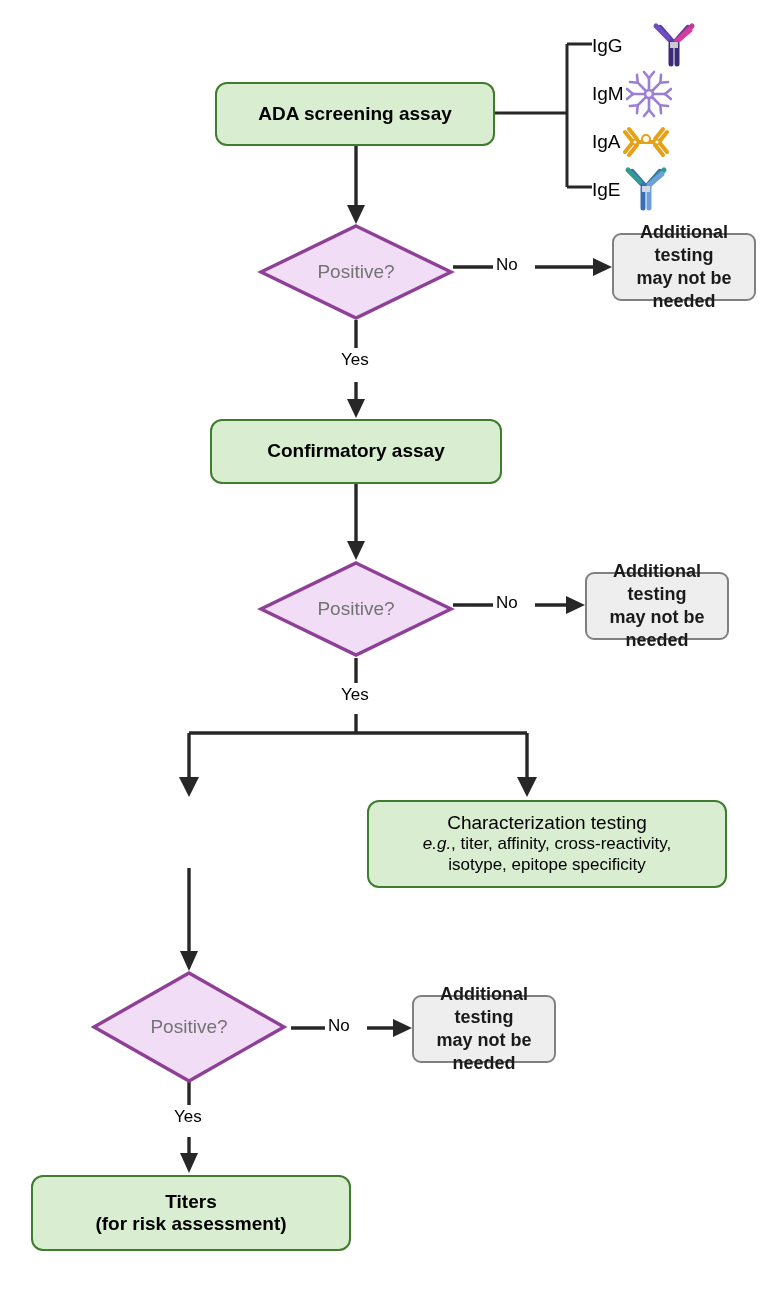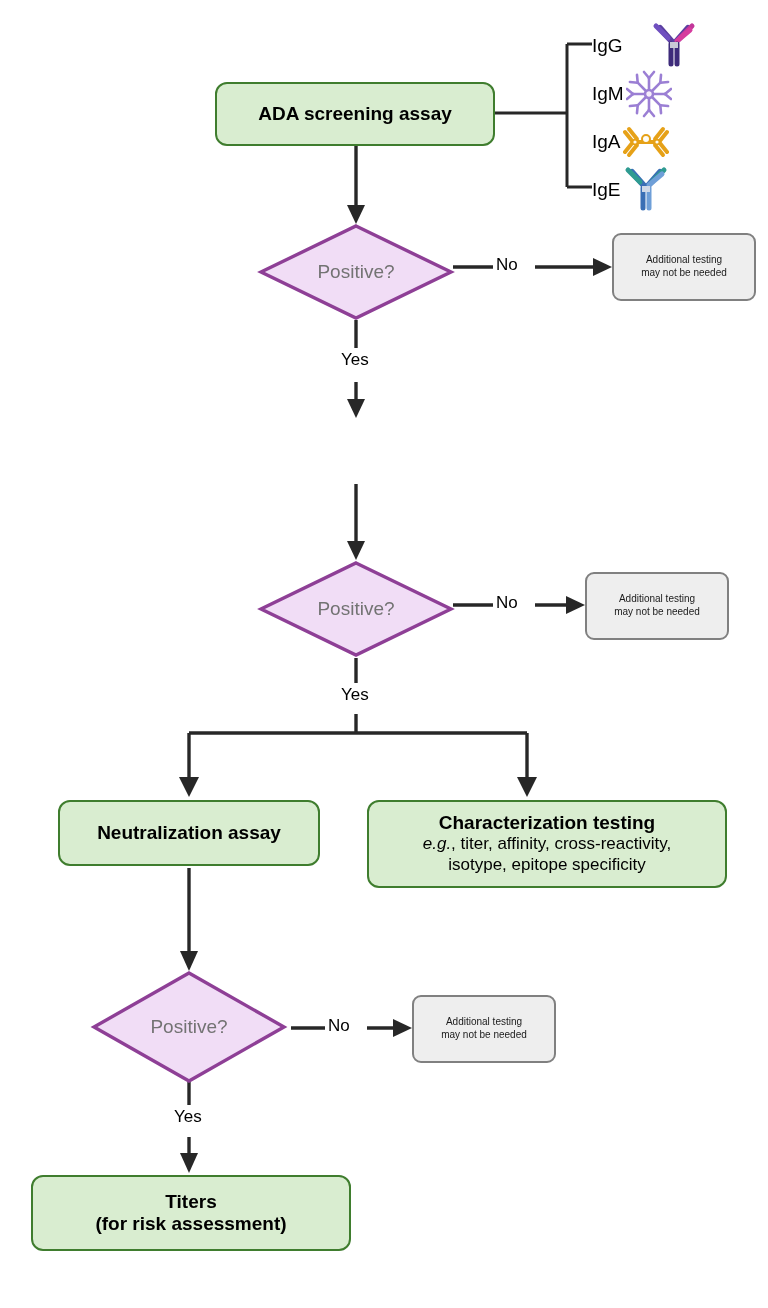--- a/index.html
+++ b/index.html
@@ -38,22 +38,22 @@
     font-weight: bold;
     font-size: 19px;
     line-height: 1.18;
   }
 
   .gray-box {
     background: #eeeeee;
     border: 2.5px solid #808080;
     border-radius: 9px;
     color: #1a1a1a;
-    font-weight: normal;
-    font-size: 10px;
+    font-weight: bold;
+    font-size: 18px;
     line-height: 1.28;
   }
 
   .diamond-wrap {
     position: absolute;
   }
   .diamond-wrap svg {
     display: block;
     overflow: visible;
   }
@@ -115,21 +115,21 @@
     font-size: 19px;
     color: #000;
     white-space: nowrap;
   }
   .isotype-icon {
     width: 46px;
     height: 48px;
     display: block;
   }
 
-  .char-title { font-weight: bold; font-size: 19px; }
+  .char-title { font-weight: normal; font-size: 19px; }
   .char-sub {
     font-weight: normal;
     font-size: 17px;
     line-height: 1.22;
   }
   .char-sub i { }
   .titers-sub { font-weight: bold; font-size: 19px; }
 </style>
 </head>
 <body>
@@ -299,38 +299,38 @@
     <div class="diamond-label">Positive?</div>
   </div>
   <div class="edge-label" style="left:493px; top:255px;">No</div>
   <div class="edge-label" style="left:338px; top:350px;">Yes</div>
 
   <div class="node gray-box" style="left:612px; top:233px; width:144px; height:68px;">
     <span>Additional testing</span>
     <span>may not be needed</span>
   </div>
 
+  <div class="node green-box" style="left:210px; top:419px; width:292px; height:65px;">
+    <span>Confirmatory assay</span>
+  </div>
 
   <div class="diamond-wrap" style="left:259px; top:561px; width:194px; height:96px;">
     <svg width="194" height="96" viewBox="0 0 194 96">
       <polygon points="97,2 192,48 97,94 2,48" fill="#f1ddf6" stroke="#8e3f96" stroke-width="3.4"></polygon>
     </svg>
     <div class="diamond-label">Positive?</div>
   </div>
   <div class="edge-label" style="left:493px; top:593px;">No</div>
   <div class="edge-label" style="left:338px; top:685px;">Yes</div>
 
   <div class="node gray-box" style="left:585px; top:572px; width:144px; height:68px;">
     <span>Additional testing</span>
     <span>may not be needed</span>
   </div>
 
-  <div class="node green-box" style="left:58px; top:800px; width:262px; height:66px;">
-    <span>Neutralization assay</span>
-  </div>
 
   <div class="node green-box" style="left:367px; top:800px; width:360px; height:88px; padding:4px 10px;">
     <span class="char-title">Characterization testing</span>
     <span class="char-sub"><i>e.g.</i><span>, titer, affinity, cross-reactivity,</span></span>
     <span class="char-sub">isotype, epitope specificity</span>
   </div>
 
   <div class="diamond-wrap" style="left:92px; top:971px; width:194px; height:112px;">
     <svg width="194" height="112" viewBox="0 0 194 112">
       <polygon points="97,2 192,56 97,110 2,56" fill="#f1ddf6" stroke="#8e3f96" stroke-width="3.4"></polygon>

